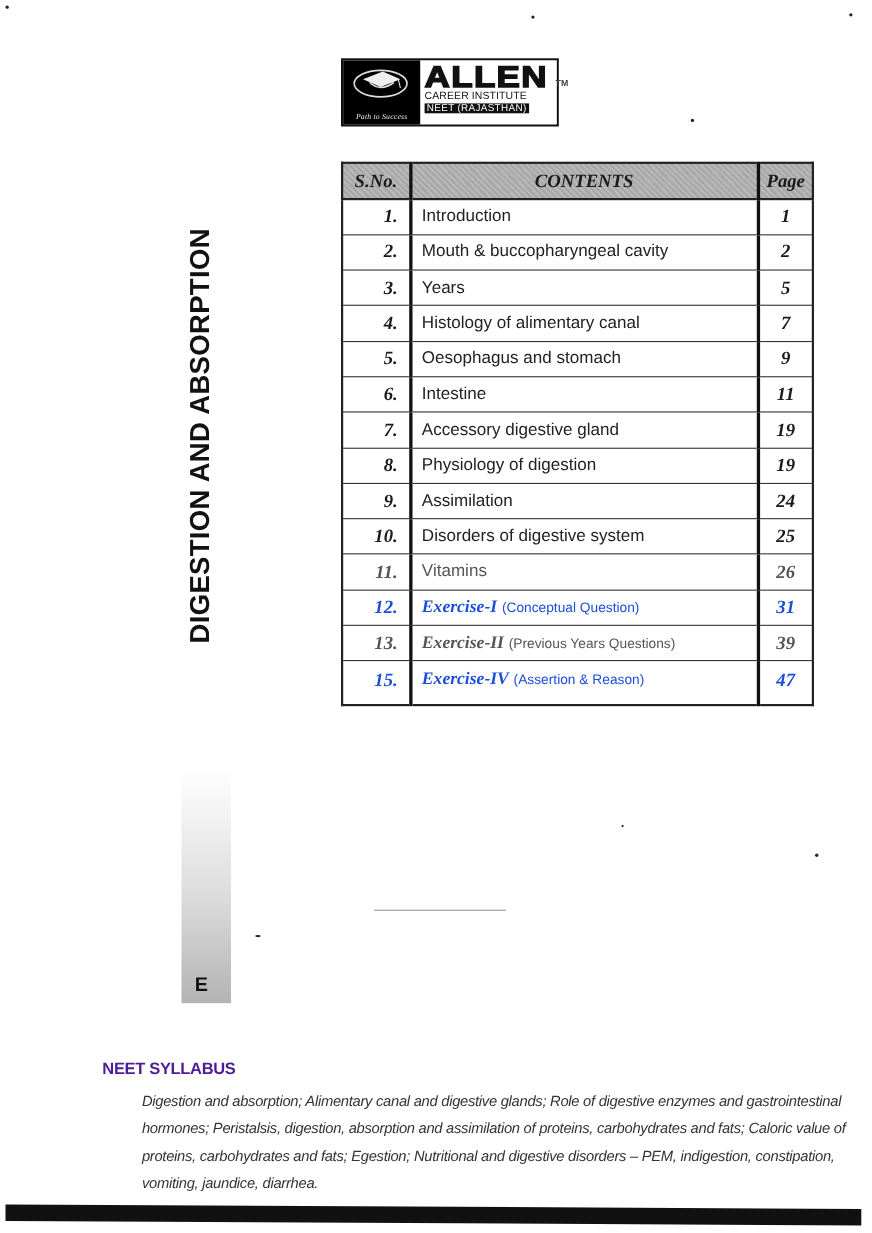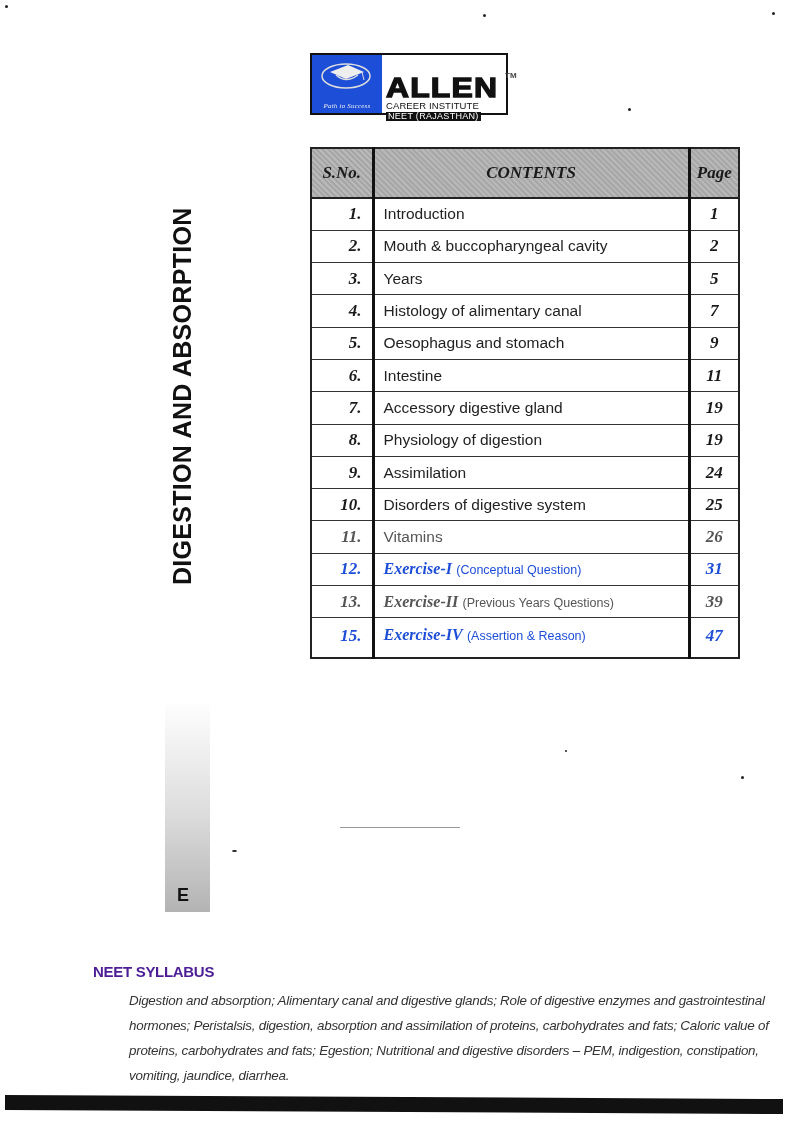--- a/index.html
+++ b/index.html
@@ -7,33 +7,33 @@
       width: 793px; height: 1121px; position: relative; overflow: hidden;
       background: #ffffff; color: #1a1a1a;
       font-family: "Liberation Sans", sans-serif;
     }
     
     .logo {
       position: absolute; left: 310px; top: 53px; width: 194px; height: 58px;
       display: flex; border: 2px solid #111;
     }
     .logo-left {
-      width: 70px; background: #1d4ed8; color: #eee; position: relative;
+      width: 70px; background: #000000; color: #eee; position: relative;
       display: flex; flex-direction: column; align-items: center; justify-content: flex-end;
       padding-bottom: 3px; box-sizing: border-box;
     }
     .logo-emblem {
       position: absolute; left: 8px; top: 5px; width: 52px; height: 30px;
     }
     .logo-tagline {
       font-family: "Liberation Serif", serif; font-style: italic; font-size: 7px; color: #eee;
       letter-spacing: .2px;
     }
     .logo-right {
-      flex: 1; background: #fff; padding: 20px 3px 0 4px; box-sizing: border-box;
+      flex: 1; background: #fff; padding: 2px 3px 0 4px; box-sizing: border-box;
       display: flex; flex-direction: column; align-items: flex-start;
     }
     .logo-brand {
       font-family: "Liberation Sans", sans-serif; font-weight: 900; font-size: 27px; line-height: 26px;
       letter-spacing: 1px; color: #111; transform: scaleX(1.18); transform-origin: left;
       -webkit-text-stroke: 1.3px #111;
     }
     .logo-sub {
       font-size: 9.5px; line-height: 10px; color: #111; letter-spacing: .1px;
     }
@@ -64,21 +64,21 @@
     
     .toc {
       position: absolute; left: 310px; top: 147px; width: 430px;
       border-collapse: collapse; table-layout: fixed;
       border: 2px solid #222;
     }
     .toc th, .toc td {
       border: 1px solid #333; height: 32.3px; box-sizing: border-box; padding: 0;
     }
     .toc th {
-      height: 50px;
+      height: 33px;
       background: repeating-linear-gradient(45deg, #a6a6a6 0 2px, #b9b9b9 2px 4px);
       font-family: "Liberation Serif", serif; font-style: italic; font-weight: bold;
       font-size: 17px; color: #1a1a1a; border-bottom: 2px solid #222;
     }
     .toc .c1 { width: 62px; }
     .toc .c3 { width: 50px; }
     .toc th.c1, .toc td.c1 { border-right: 3px solid #111; }
     .toc th.c2, .toc td.c2 { border-right: 3px solid #111; }
     .toc td.c1 {
       text-align: right; padding-right: 10px;

